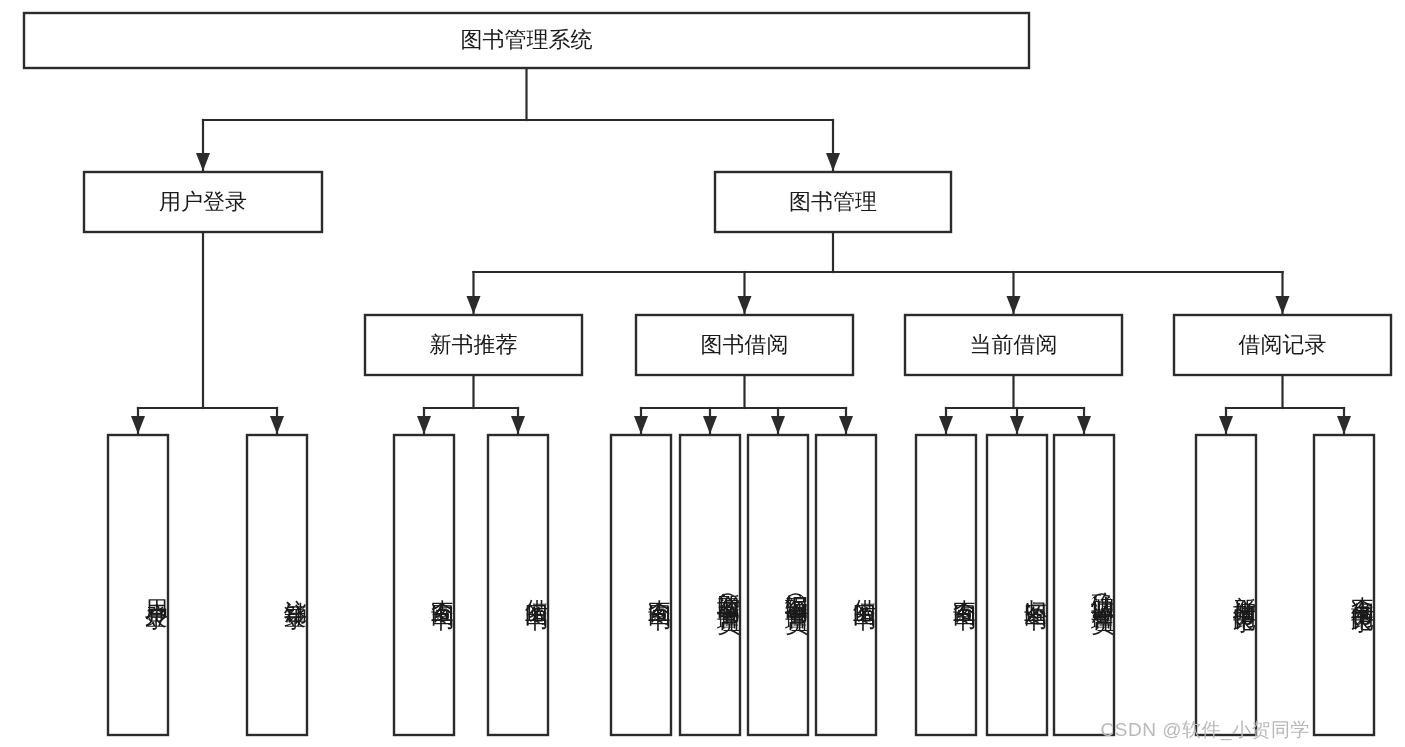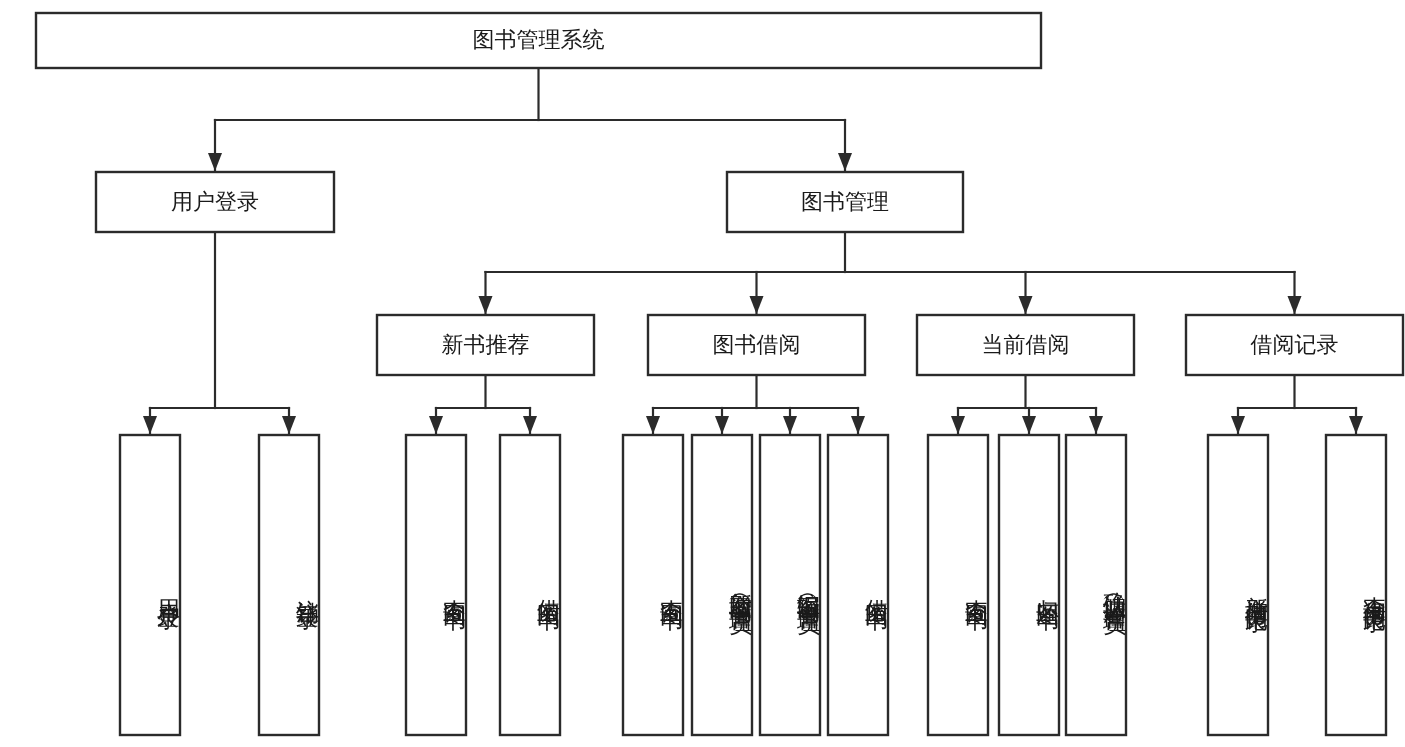--- a/index.html
+++ b/index.html
@@ -9,21 +9,21 @@
   }
   body {
     width: 1405px;
     height: 747px;
     position: relative;
     overflow: hidden;
     font-family: "Liberation Sans", "DejaVu Sans", sans-serif;
   }
   #chart-root {
     position: absolute;
-    left: 16px;
+    left: 4px;
     top: 0;
     width: 1314px;
     height: 747px;
   }
   svg#diagram {
     position: absolute;
     left: 0;
     top: 0;
     width: 1405px;
     height: 747px;
@@ -181,13 +181,14 @@
       <div class="leaf-label" style="left: 676px; top: 445px; width: 60px; height: 284px;">新增图书（管理员）</div>
       <div class="leaf-label" style="left: 744px; top: 445px; width: 60px; height: 284px;">编辑图书（管理员）</div>
       <div class="leaf-label" style="left: 812px; top: 445px; width: 60px; height: 284px;">借阅图书</div>
       <div class="leaf-label" style="left: 912px; top: 445px; width: 60px; height: 284px;">查询图书</div>
       <div class="leaf-label" style="left: 983px; top: 445px; width: 60px; height: 284px;">归还图书</div>
       <div class="leaf-label" style="left: 1050px; top: 445px; width: 60px; height: 284px;">确认归还（管理员）</div>
       <div class="leaf-label" style="left: 1192px; top: 445px; width: 60px; height: 284px;">新增借阅记录</div>
       <div class="leaf-label" style="left: 1310px; top: 445px; width: 60px; height: 284px;">查询借阅记录</div>
     </div>
 
+  <div class="watermark">CSDN @软件_小贺同学</div>
 </div>
 
 </body></html>

